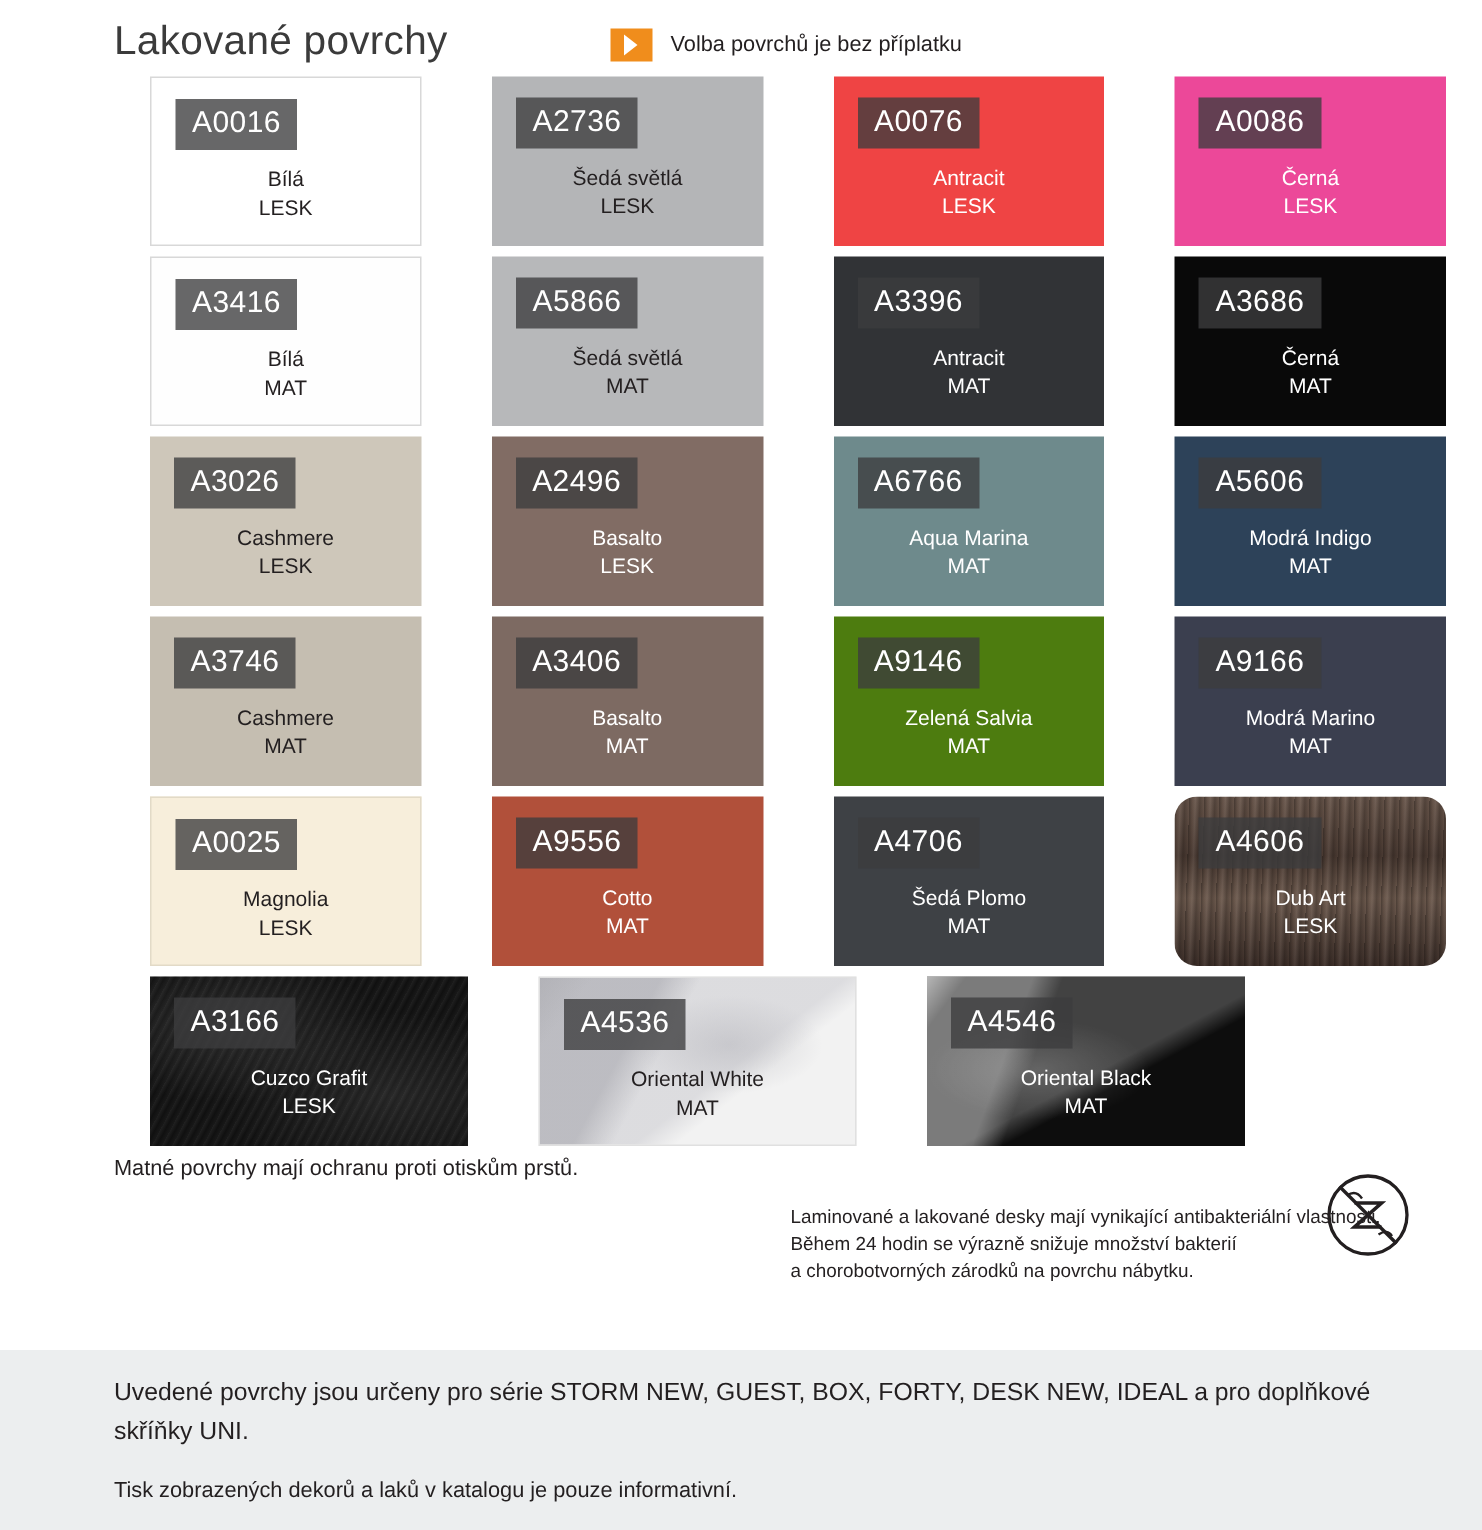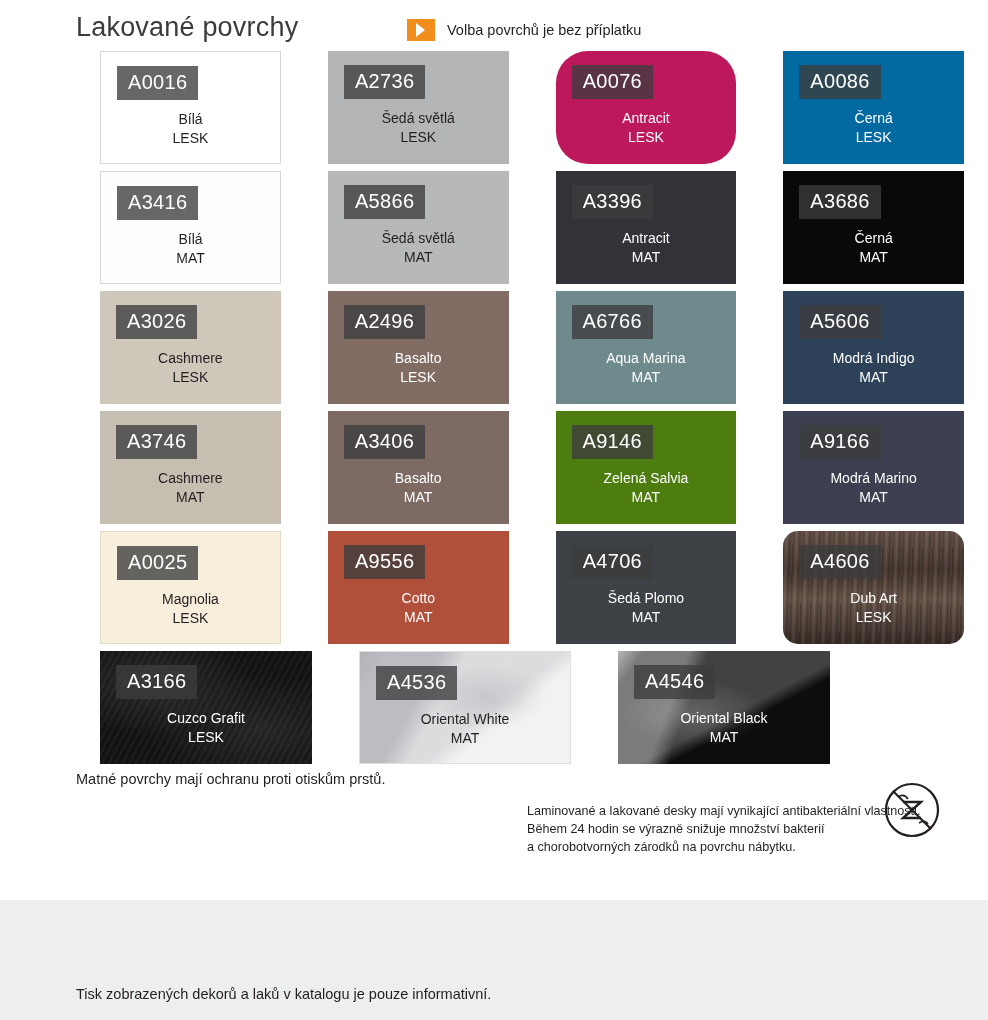--- a/index.html
+++ b/index.html
@@ -229,25 +229,25 @@
   <div class="grid">
       <div class="row">
         <div class="swatch" style="background: rgb(255, 255, 255); border: 1px solid rgb(216, 216, 216); color: rgb(35, 31, 32);">
           <div class="code">A0016</div>
           <div class="caption"><span>Bílá</span><span class="finish">LESK</span></div>
         </div>
         <div class="swatch" style="background: rgb(180, 181, 183); color: rgb(35, 31, 32);">
           <div class="code">A2736</div>
           <div class="caption"><span>Šedá světlá</span><span class="finish">LESK</span></div>
         </div>
-        <div class="swatch" style="background: #be185d; color: rgb(255, 255, 255); border-radius: 32px;">
+        <div class="swatch" style="background: #ef4444; color: rgb(255, 255, 255);">
           <div class="code">A0076</div>
           <div class="caption"><span>Antracit</span><span class="finish">LESK</span></div>
         </div>
-        <div class="swatch" style="background: #0369a1; color: rgb(255, 255, 255);">
+        <div class="swatch" style="background: #ec4899; color: rgb(255, 255, 255);">
           <div class="code">A0086</div>
           <div class="caption"><span>Černá</span><span class="finish">LESK</span></div>
         </div>
       </div>
       <div class="row">
         <div class="swatch" style="background: rgb(254, 254, 254); border: 1px solid rgb(216, 216, 216); color: rgb(35, 31, 32);">
           <div class="code">A3416</div>
           <div class="caption"><span>Bílá</span><span class="finish">MAT</span></div>
         </div>
         <div class="swatch" style="background: rgb(183, 184, 186); color: rgb(35, 31, 32);">
@@ -346,16 +346,17 @@
         <circle cx="29" cy="29" r="26" fill="none" stroke="#231f20" stroke-width="2.2"></circle>
         <path d="M10 10 L48 48" stroke="#231f20" stroke-width="2.2"></path>
         <path d="M20 21 h18 l-18 16 h18" fill="none" stroke="#231f20" stroke-width="2.4" stroke-linejoin="miter"></path>
         <path d="M15 16 q6 -4 10 2" fill="none" stroke="#231f20" stroke-width="1.6"></path>
         <path d="M36 42 q6 -4 9 1" fill="none" stroke="#231f20" stroke-width="1.6"></path>
       </svg>
     </div>
   </div>
 
   <div class="footer">
+    <div class="line1">Uvedené povrchy jsou určeny pro série STORM NEW, GUEST, BOX, FORTY, DESK NEW, IDEAL a pro doplňkové skříňky UNI.</div>
     <div class="line2">Tisk zobrazených dekorů a laků v katalogu je pouze informativní.</div>
   </div>
 
 </div>
 
 </body></html>

